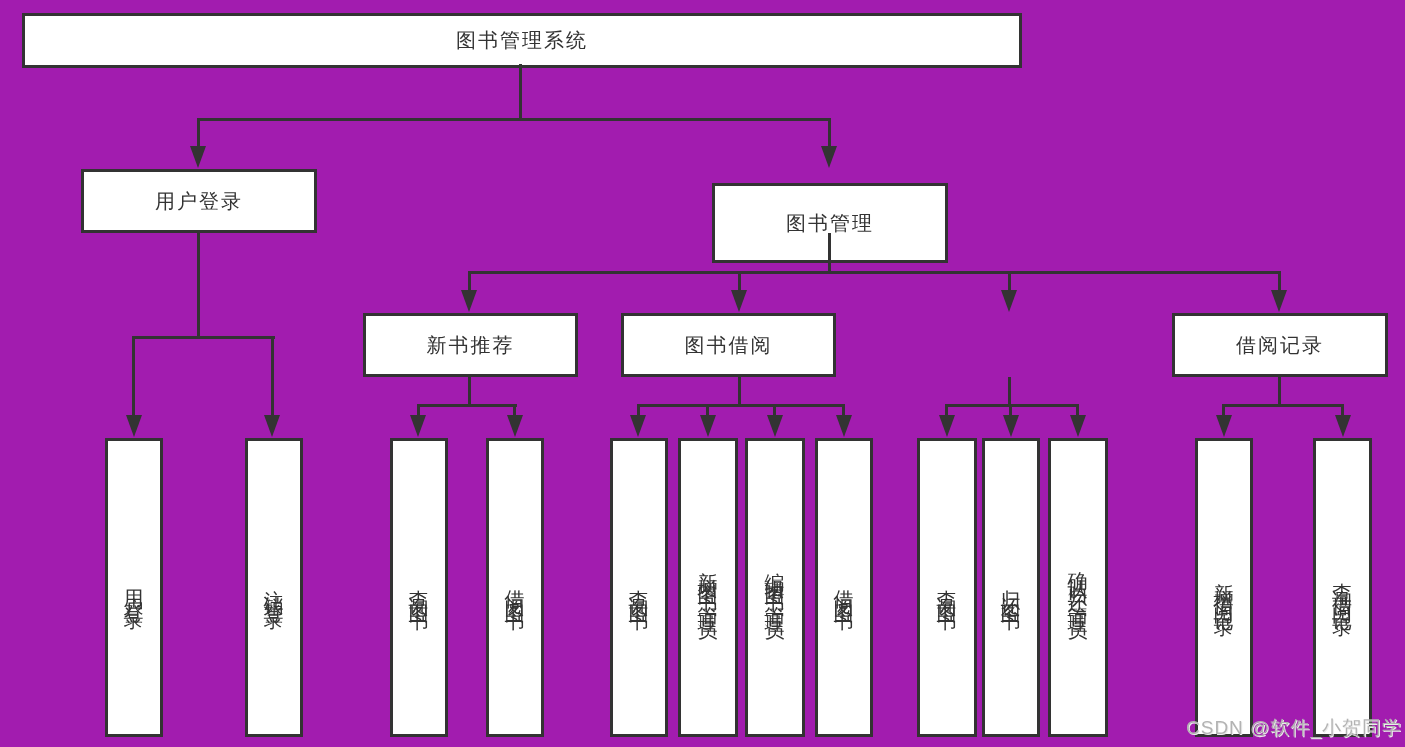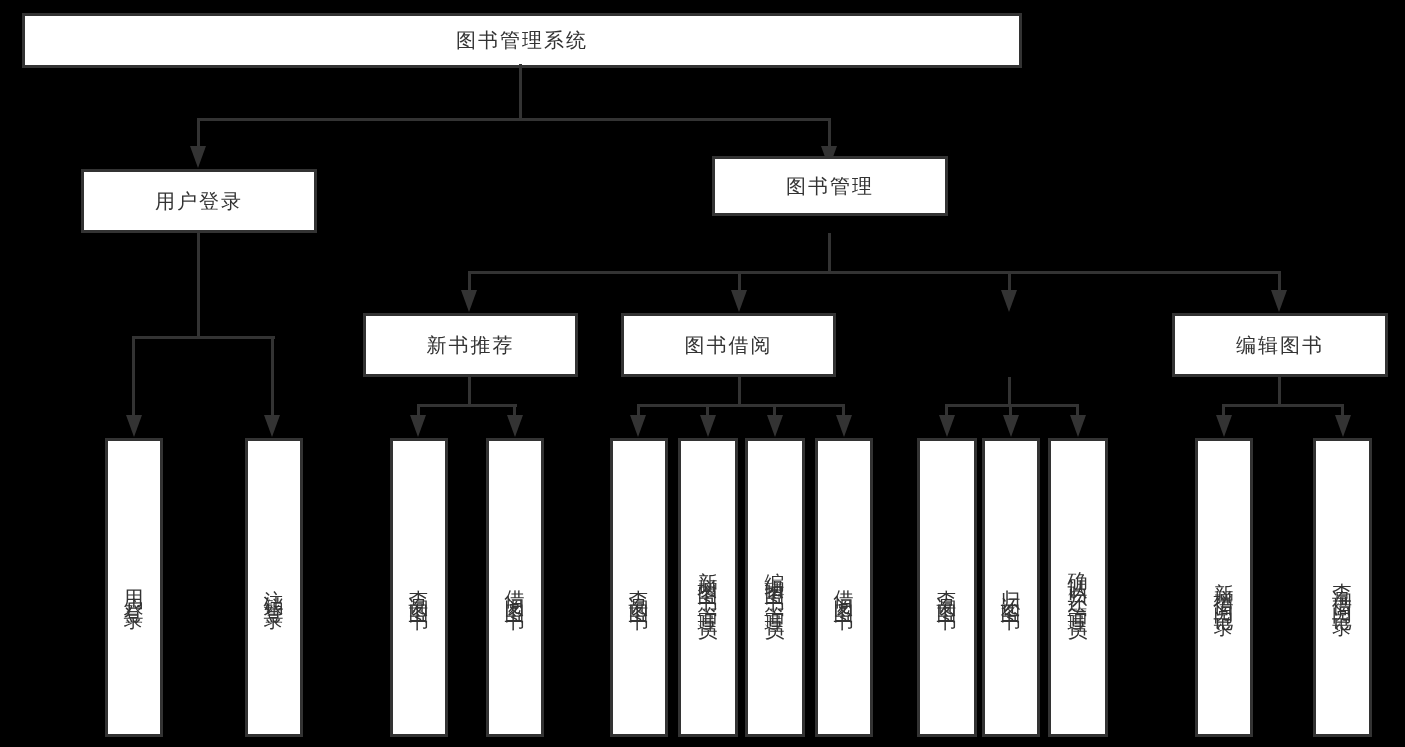--- a/index.html
+++ b/index.html
@@ -1,17 +1,17 @@
 <!DOCTYPE html>
 <html><head>
 <meta charset="utf-8">
 <style>
   html,body{margin:0;padding:0;background:#ffffff;}
   #canvas{
-    position:relative;width:1405px;height:747px;background:#000000;overflow:hidden;
+    position:relative;width:1405px;height:747px;background:#a21caf;overflow:hidden;
     font-family:"Liberation Sans",sans-serif;color:#333333;
   }
   .box{
     position:absolute;box-sizing:border-box;border:3px solid #333333;background:#ffffff;
     display:flex;align-items:center;justify-content:center;
   }
   .box .lbl{font-size:20px;color:#333333;letter-spacing:2px;white-space:nowrap;}
   .box .vlbl{
     writing-mode:vertical-rl;font-size:20px;color:#333333;letter-spacing:7px;
     line-height:1;white-space:nowrap;
@@ -39,21 +39,21 @@
   <div class="vline" style="left:519px;top:64px;width:3px;height:56px;"></div>
   <div class="hline" style="left:197px;top:118px;width:634px;height:3px;"></div>
   <div class="vline" style="left:197px;top:120px;width:3px;height:28px;"></div>
   <div class="vline" style="left:828px;top:120px;width:3px;height:28px;"></div>
   <div class="arrow" style="left:190px;top:146px;"></div>
   <div class="arrow" style="left:821px;top:146px;"></div>
 
   <div class="box" style="left:81px;top:169px;width:236px;height:64px;">
     <span class="lbl">用户登录</span>
   </div>
-  <div class="box" style="left:712px;top:156px;width:236px;height:60px;">
+  <div class="box" style="left:712px;top:183px;width:236px;height:80px;">
     <span class="lbl">图书管理</span>
   </div>
 
   <div class="vline" style="left:197px;top:233px;width:3px;height:106px;"></div>
   <div class="hline" style="left:132px;top:336px;width:143px;height:3px;"></div>
   <div class="vline" style="left:132px;top:338px;width:3px;height:78px;"></div>
   <div class="vline" style="left:271px;top:338px;width:3px;height:78px;"></div>
   <div class="arrow" style="left:126px;top:415px;"></div>
   <div class="arrow" style="left:264px;top:415px;"></div>
 
@@ -68,21 +68,21 @@
   <div class="arrow" style="left:1001px;top:290px;"></div>
   <div class="arrow" style="left:1271px;top:290px;"></div>
 
   <div class="box" style="left:363px;top:313px;width:215px;height:64px;align-items:center;">
     <span class="lbl">新书推荐</span>
   </div>
   <div class="box" style="left:621px;top:313px;width:215px;height:64px;">
     <span class="lbl">图书借阅</span>
   </div>
   <div class="box" style="left:1172px;top:313px;width:216px;height:64px;">
-    <span class="lbl">编辑图书</span>
+    <span class="lbl">借阅记录</span>
   </div>
 
   <div class="vline" style="left:468px;top:377px;width:3px;height:30px;"></div>
   <div class="hline" style="left:417px;top:404px;width:100px;height:3px;"></div>
   <div class="vline" style="left:417px;top:406px;width:3px;height:10px;"></div>
   <div class="vline" style="left:513px;top:406px;width:3px;height:10px;"></div>
   <div class="arrow" style="left:410px;top:415px;"></div>
   <div class="arrow" style="left:507px;top:415px;"></div>
 
   <div class="vline" style="left:738px;top:377px;width:3px;height:30px;"></div>
@@ -149,14 +149,15 @@
     <span class="vlbl">确认归还（管理员）</span>
   </div>
 
   <div class="box" style="left:1195px;top:438px;width:58px;height:299px;">
     <span class="vlbl">新增借阅记录</span>
   </div>
   <div class="box" style="left:1313px;top:438px;width:59px;height:299px;">
     <span class="vlbl">查询借阅记录</span>
   </div>
 
+  <div id="watermark">CSDN @软件_小贺同学</div>
 
 </div>
 
 </body></html>

